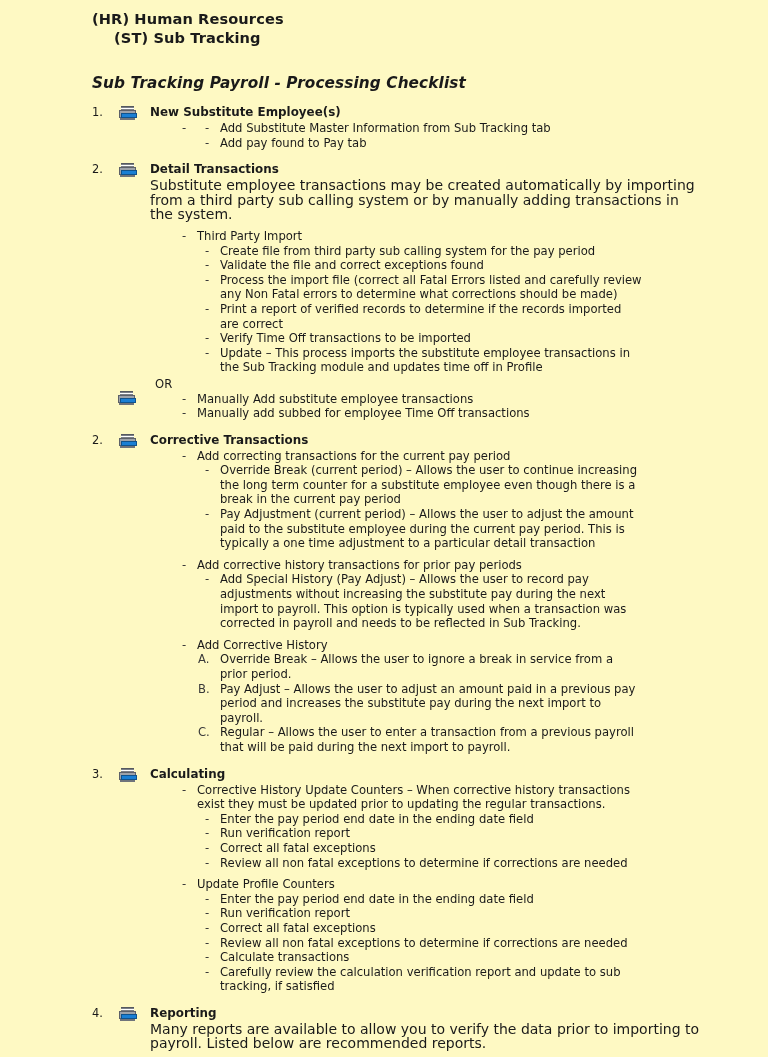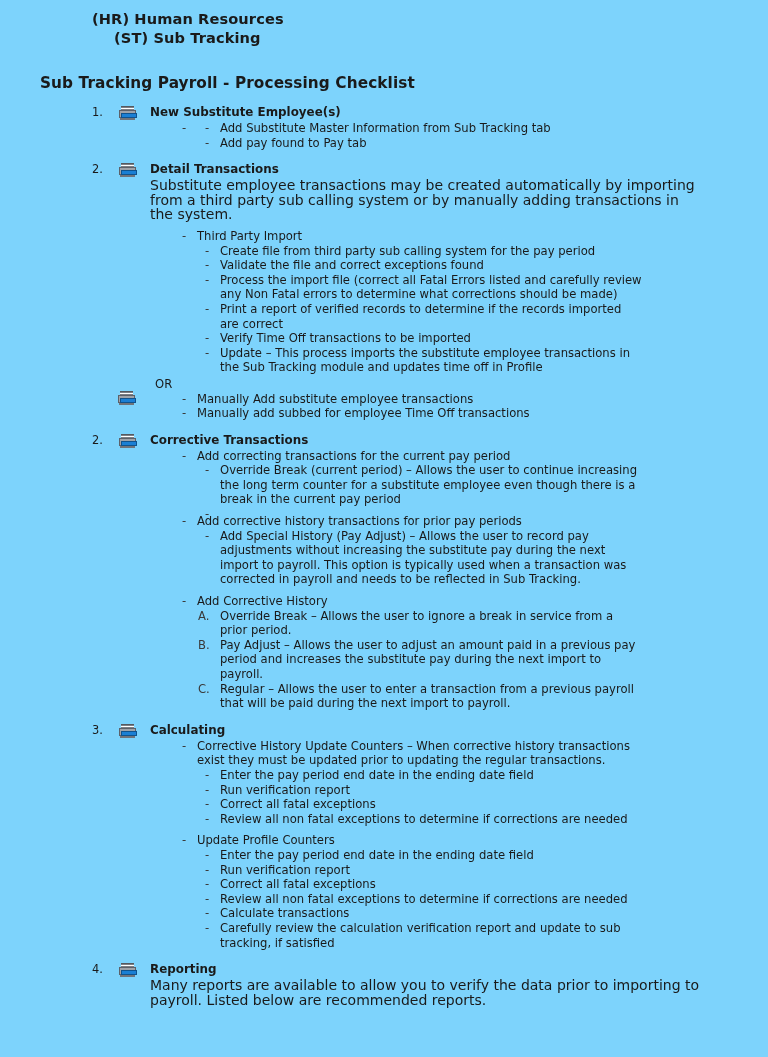--- a/index.html
+++ b/index.html
@@ -12,21 +12,21 @@
     height: 1057px;
     font-family: "DejaVu Sans", sans-serif;
     color: #1a1a1a;
     overflow: hidden;
     position: relative;
   }
   .page {
     position: relative;
     width: 768px;
     height: 1057px;
-    background: #7dd3fc;
+    background: #fef9c3;
     box-sizing: border-box;
     padding: 0;
   }
 
   
   .doc-header {
     padding-top: 9px;
     padding-left: 92px;
   }
   .hdr-line {
@@ -35,26 +35,27 @@
     line-height: 19px;
     letter-spacing: 0.1px;
     white-space: nowrap;
   }
   .hdr-line.indent {
     padding-left: 22px;
   }
 
   .doc-title {
     margin-top: 26px;
-    padding-left: 40px;
+    padding-left: 92px;
     font-weight: bold;
     font-size: 15.3px;
     line-height: 20px;
     letter-spacing: 0.1px;
     white-space: nowrap;
+    font-style: italic;
   }
 
   
   .section {
     position: relative;
     padding-left: 92px;
     margin-top: 12px;
   }
   .section-head {
     position: relative;
@@ -293,20 +294,21 @@
         <div class="row lvl1">
           <span class="dash">-</span>
           <span class="txt">Add correcting transactions for the current pay period</span>
         </div>
         <div class="row lvl2">
           <span class="dash">-</span>
           <span class="txt">Override Break (current period) – Allows the user to continue increasing the long term counter for a substitute employee even though there is a break in the current pay period</span>
         </div>
         <div class="row lvl2">
           <span class="dash">-</span>
+          <span class="txt">Pay Adjustment (current period) – Allows the user to adjust the amount paid to the substitute employee during the current pay period.  This is typically a one time adjustment to a particular detail transaction</span>
         </div>
         <div class="gap-sm"></div>
         <div class="row lvl1">
           <span class="dash">-</span>
           <span class="txt">Add corrective history transactions for prior pay periods</span>
         </div>
         <div class="row lvl2">
           <span class="dash">-</span>
           <span class="txt">Add Special History (Pay Adjust) – Allows the user to record pay adjustments without increasing the substitute pay during the next import to payroll.  This option is typically used when a transaction was corrected in payroll and needs to be reflected in Sub Tracking.</span>
         </div>

